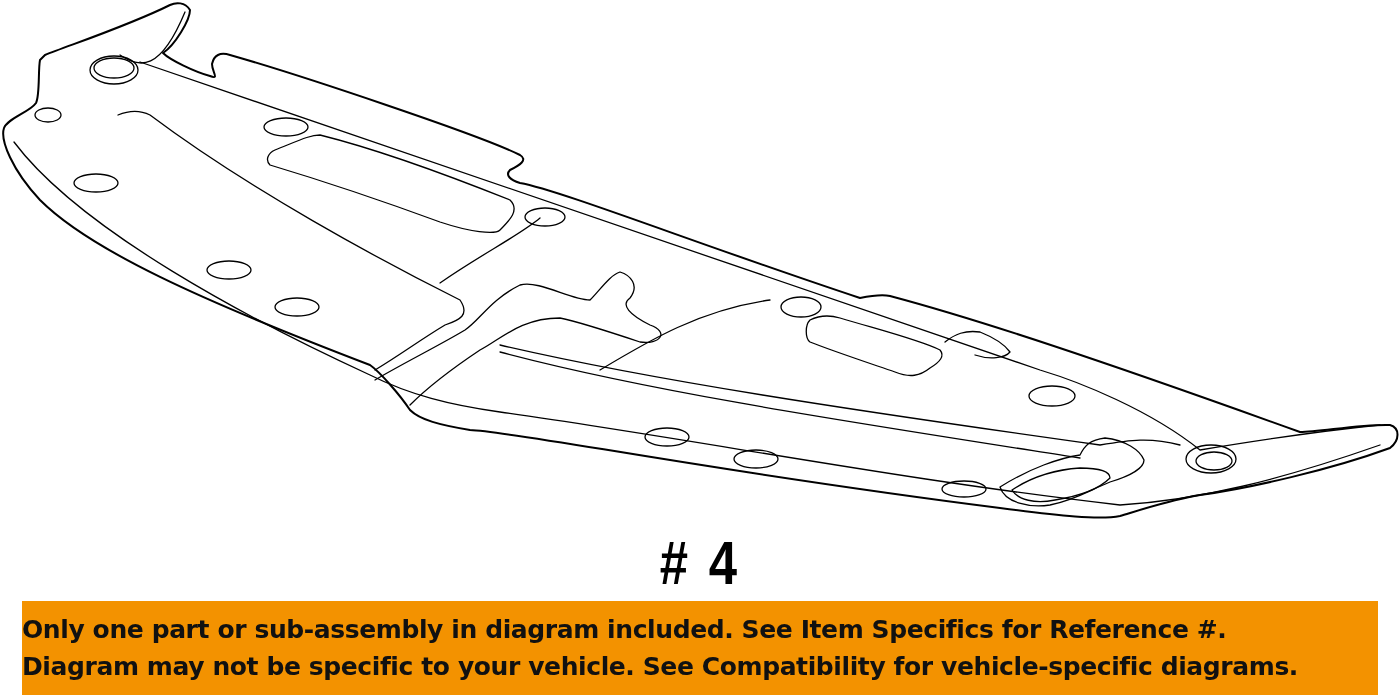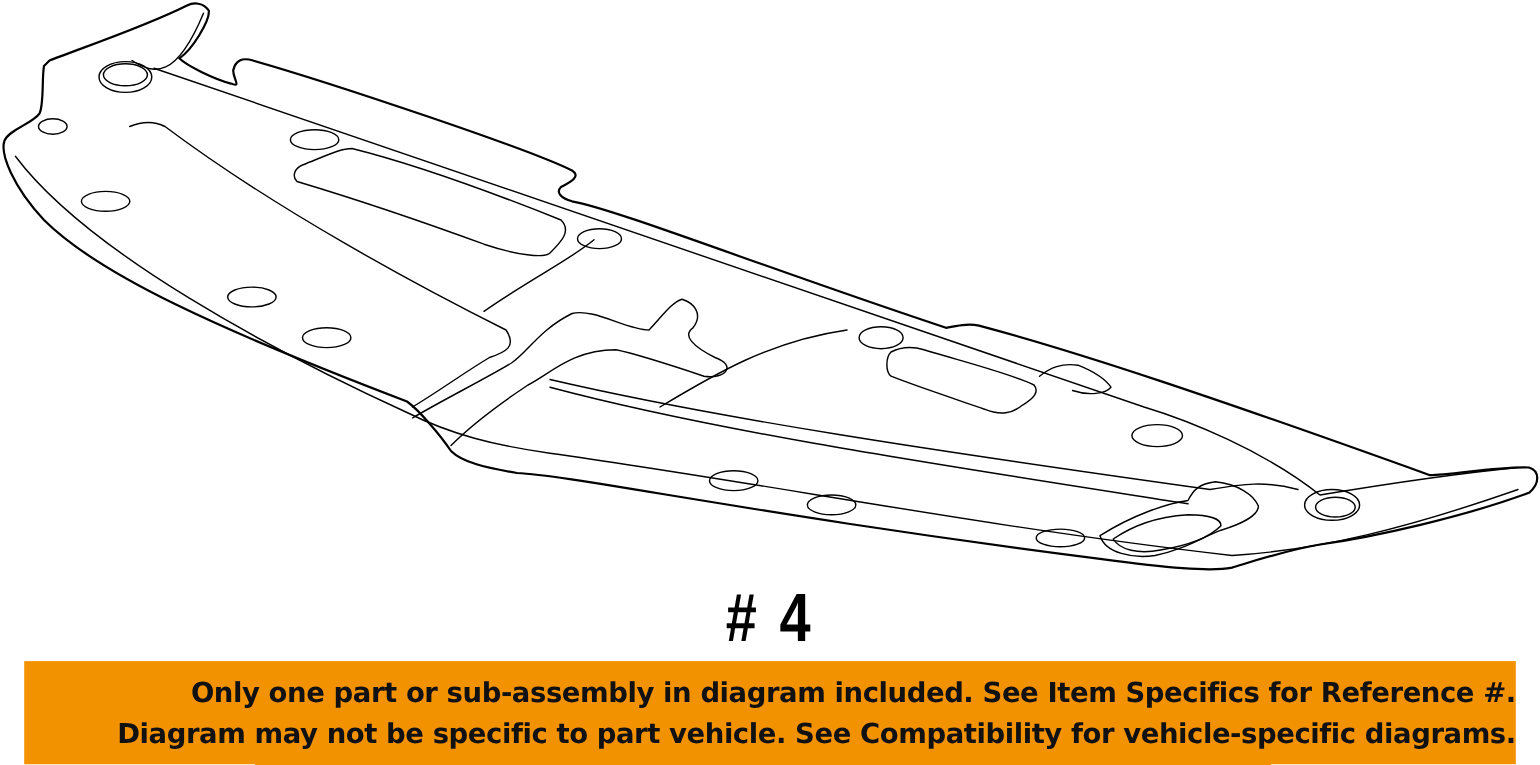--- a/index.html
+++ b/index.html
@@ -3,21 +3,21 @@
 <meta charset="utf-8">
 <style>
   html, body { margin:0; padding:0; background:#ffffff; }
   body { width:1400px; height:695px; position:relative; overflow:hidden; font-family:"Liberation Sans", sans-serif; }
   #diagram { position:absolute; left:0; top:0; width:1400px; height:600px; }
   #diagram svg { width:1400px; height:600px; display:block; }
   #diagram path, #diagram ellipse, #diagram line { fill:none; stroke:#000; stroke-width:1.3; stroke-linejoin:round; stroke-linecap:round; }
   #diagram .thick { stroke-width:2; }
   #ref-number { position:absolute; left:640px; top:528px; width:120px; text-align:center; font-family:"Liberation Sans", sans-serif; font-weight:bold; font-size:62px; line-height:70px; letter-spacing:4px; color:#000; transform:scaleX(0.82); transform-origin:center; }
   #notice-banner { position:absolute; left:22px; top:601px; width:1356px; height:94px; background:#f39200; box-sizing:border-box; padding-top:10px; }
-  .notice-line { display:block; text-align:right; font-family:"DejaVu Sans", sans-serif; font-weight:bold; font-size:25px; line-height:37px; color:#111; letter-spacing:-0.4px; white-space:nowrap; }
+  .notice-line { display:block; text-align:left; font-family:"DejaVu Sans", sans-serif; font-weight:bold; font-size:25px; line-height:37px; color:#111; letter-spacing:-0.4px; white-space:nowrap; }
 </style>
 </head>
 <body>
 
 <div id="diagram">
   <svg viewBox="0 0 1400 600" xmlns="http://www.w3.org/2000/svg">
 
     <path class="thick" d="M40,60 C38,70 40,95 36,103 C30,112 8,118 4,128 C0,140 12,170 40,200 C90,250 200,300 370,365 C380,372 400,395 410,410 C420,420 440,425 470,430 C520,432 700,470 1000,508 C1060,516 1100,520 1120,516 C1140,510 1170,500 1200,495 C1250,488 1330,470 1390,448 C1400,440 1400,428 1390,425 C1360,424 1320,432 1300,432 C1100,360 980,320 890,296 C880,294 870,296 860,298 C700,245 560,190 520,183 C510,180 505,175 510,170 C520,165 528,160 520,155 C480,135 300,75 230,55 C220,52 214,55 212,64 C212,72 220,80 210,76 C195,72 170,60 163,53 C175,45 190,20 190,10 C185,2 176,2 170,5 C130,25 70,45 45,55 Z"></path>
 
     <path d="M120,55 C140,68 160,72 185,12"></path>
@@ -53,14 +53,14 @@
 
     <path d="M1000,487 C1030,468 1060,458 1080,455 C1085,445 1090,440 1105,438 C1125,440 1140,450 1144,460 C1144,468 1130,476 1110,482 C1090,490 1075,500 1050,505 C1030,508 1005,503 1000,487 Z"></path>
     <path d="M1012,490 C1030,478 1050,470 1080,468 C1100,468 1110,472 1110,478 C1100,488 1080,496 1055,500 C1035,504 1018,500 1012,490 Z"></path>
   </svg>
 </div>
 
 <div id="ref-number"># 4</div>
 
 <div id="notice-banner">
   <span class="notice-line">Only one part or sub-assembly in diagram included. See Item Specifics for Reference #.</span>
-  <span class="notice-line">Diagram may not be specific to part vehicle. See Compatibility for vehicle-specific diagrams.</span>
+  <span class="notice-line">Diagram may not be specific to your vehicle. See Compatibility for vehicle-specific diagrams.</span>
 </div>
 
 </body></html>

